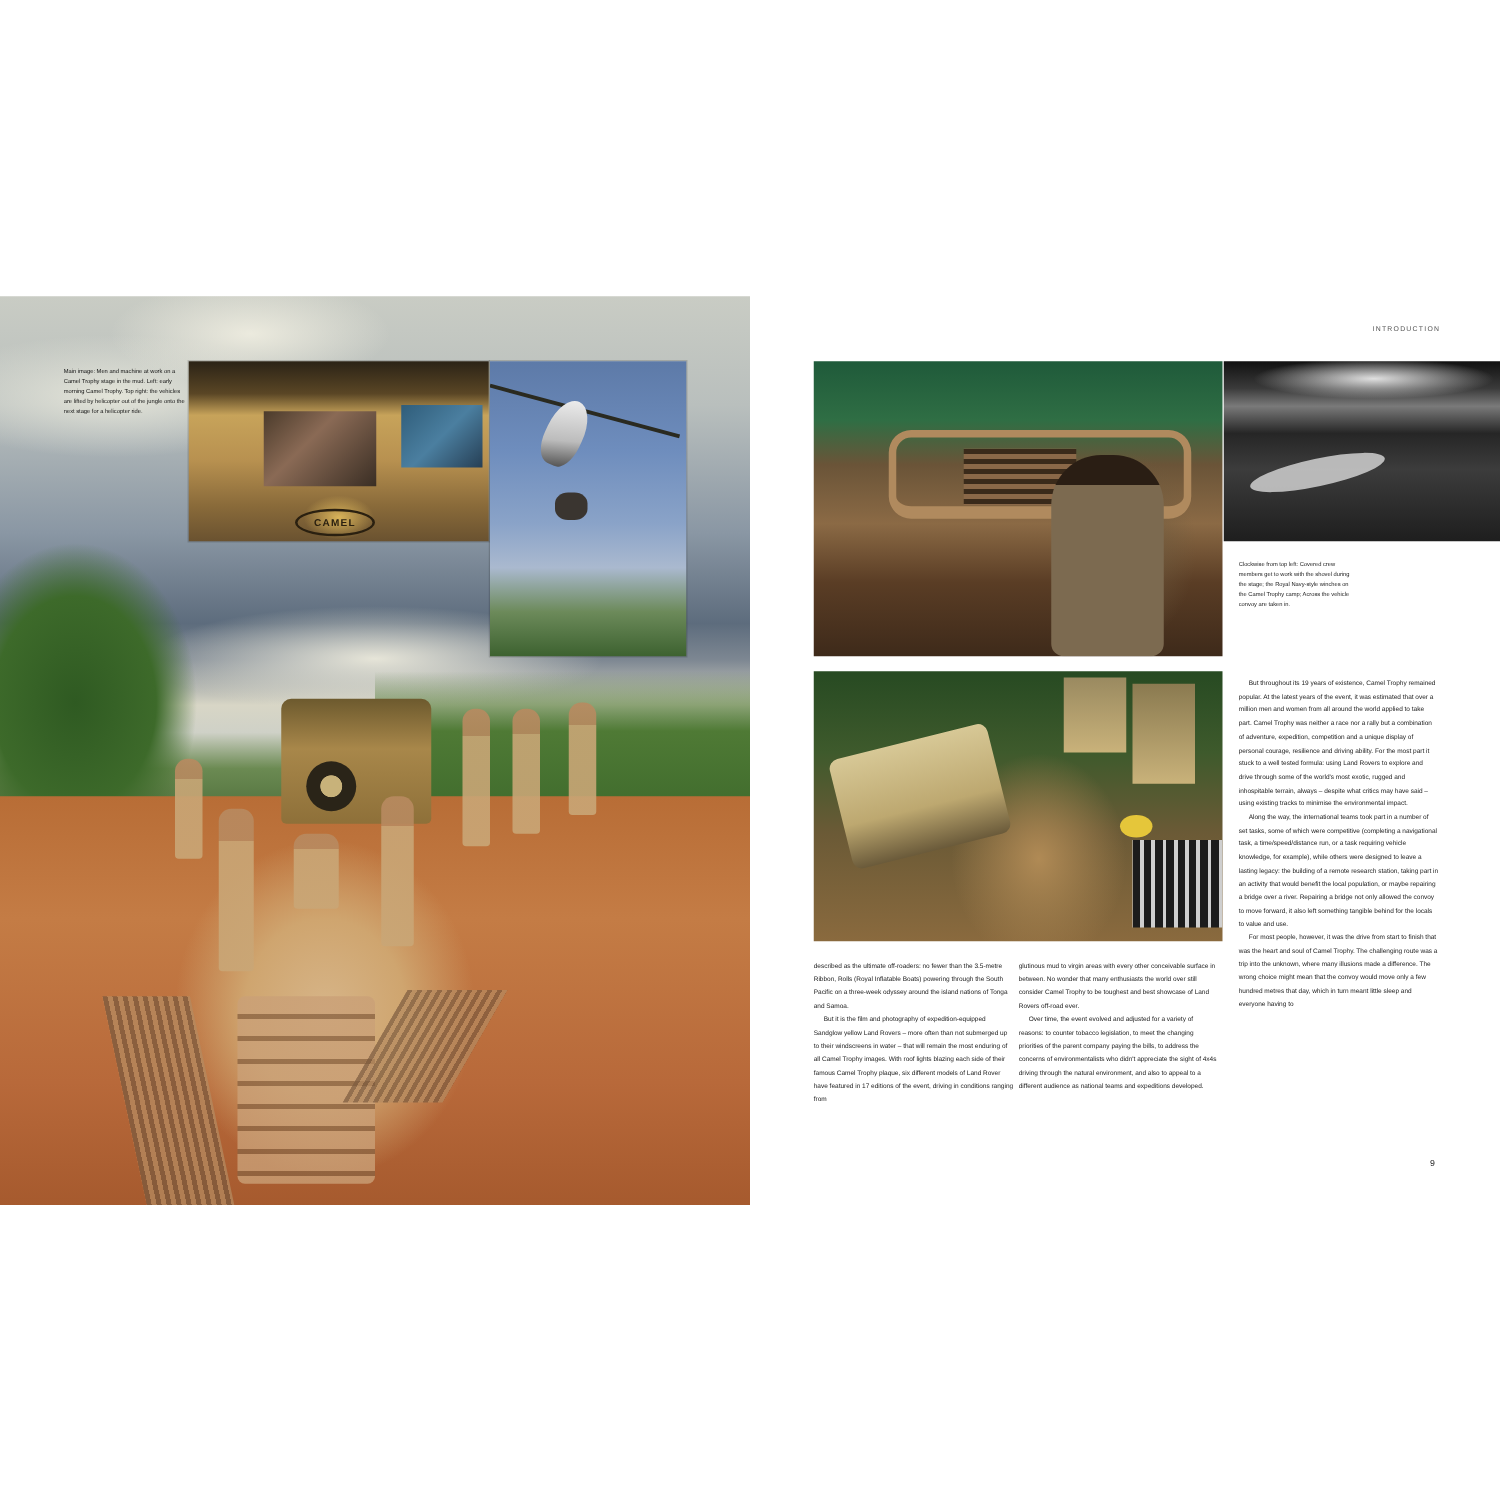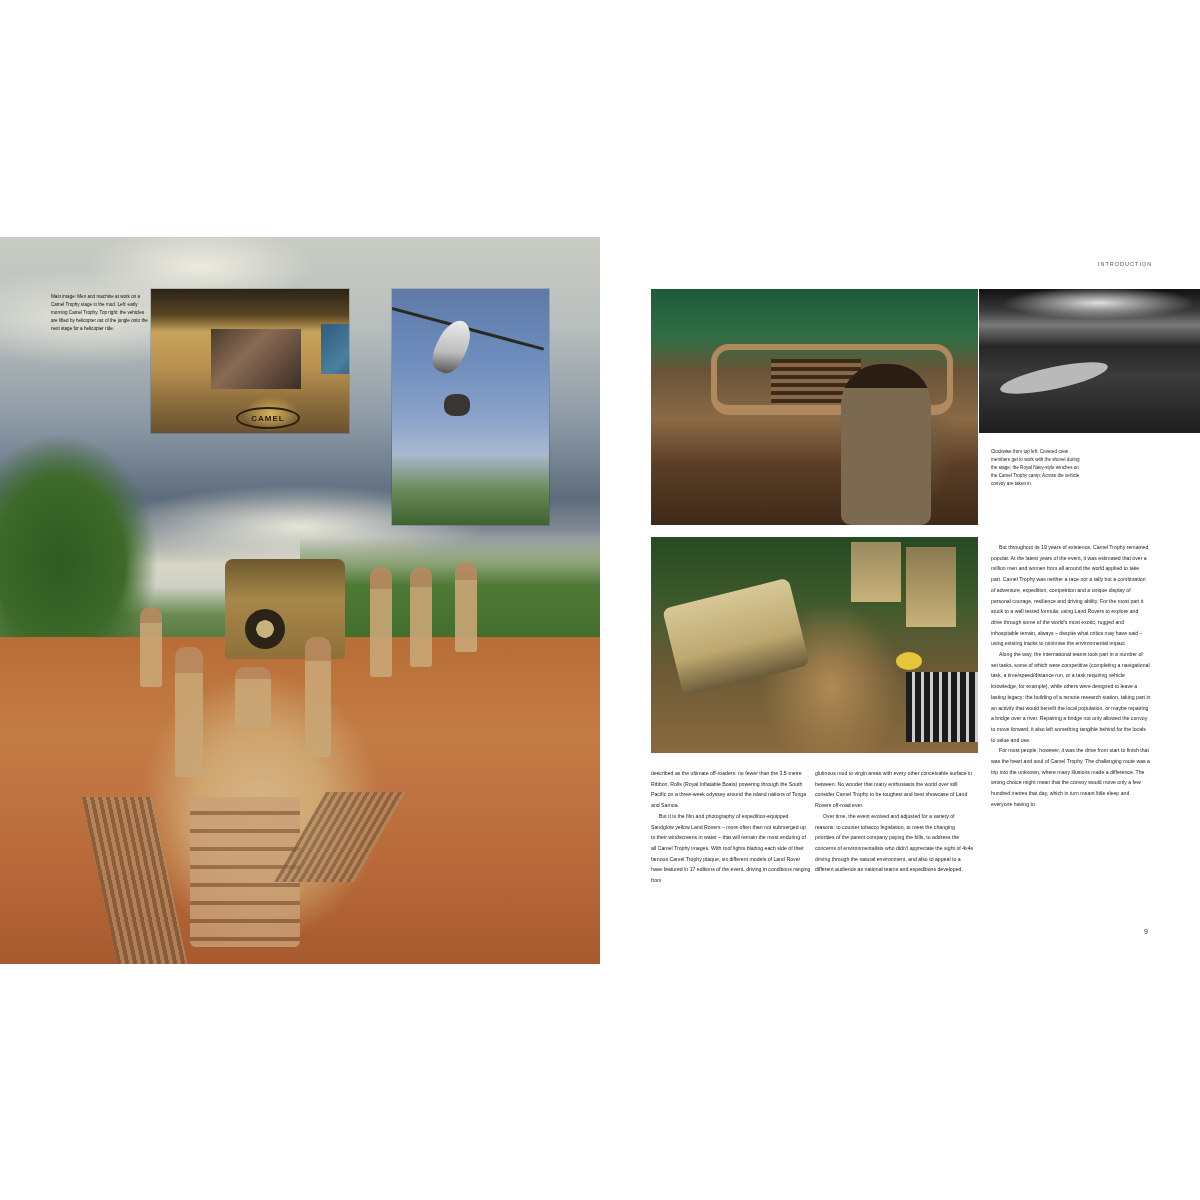--- a/index.html
+++ b/index.html
@@ -60,21 +60,21 @@
     .figure {
       position: absolute; width: 22px; height: 80px;
       background: linear-gradient(180deg, #b88a60 0 20%, #c9a676 20% 100%);
       border-radius: 10px 10px 3px 3px; opacity: 0.9;
     }
     .inset {
       position: absolute; overflow: hidden;
       box-shadow: 0 0 0 1px rgba(0,0,0,0.15);
     }
     .inset-vehicle {
-      left: 151px; top: 289px; width: 198px; height: 144px;
+      left: 151px; top: 289px; width: 240px; height: 144px;
       background:
         radial-gradient(ellipse 40px 25px at 120px 125px, #d9b45a, rgba(217,180,90,0) 70%),
         linear-gradient(180deg, #2b2316 0%, #5a4625 18%, #c7a35a 30%, #b89150 55%, #8a6b3a 80%, #6a5230 100%);
     }
     .inset-vehicle .window {
       position: absolute; left: 60px; top: 40px; width: 90px; height: 60px;
       background: linear-gradient(135deg, #4b3b2b, #8a6a55 40%, #3a2e24);
     }
     .inset-vehicle .tarp {
       position: absolute; left: 170px; top: 35px; width: 65px; height: 50px;

